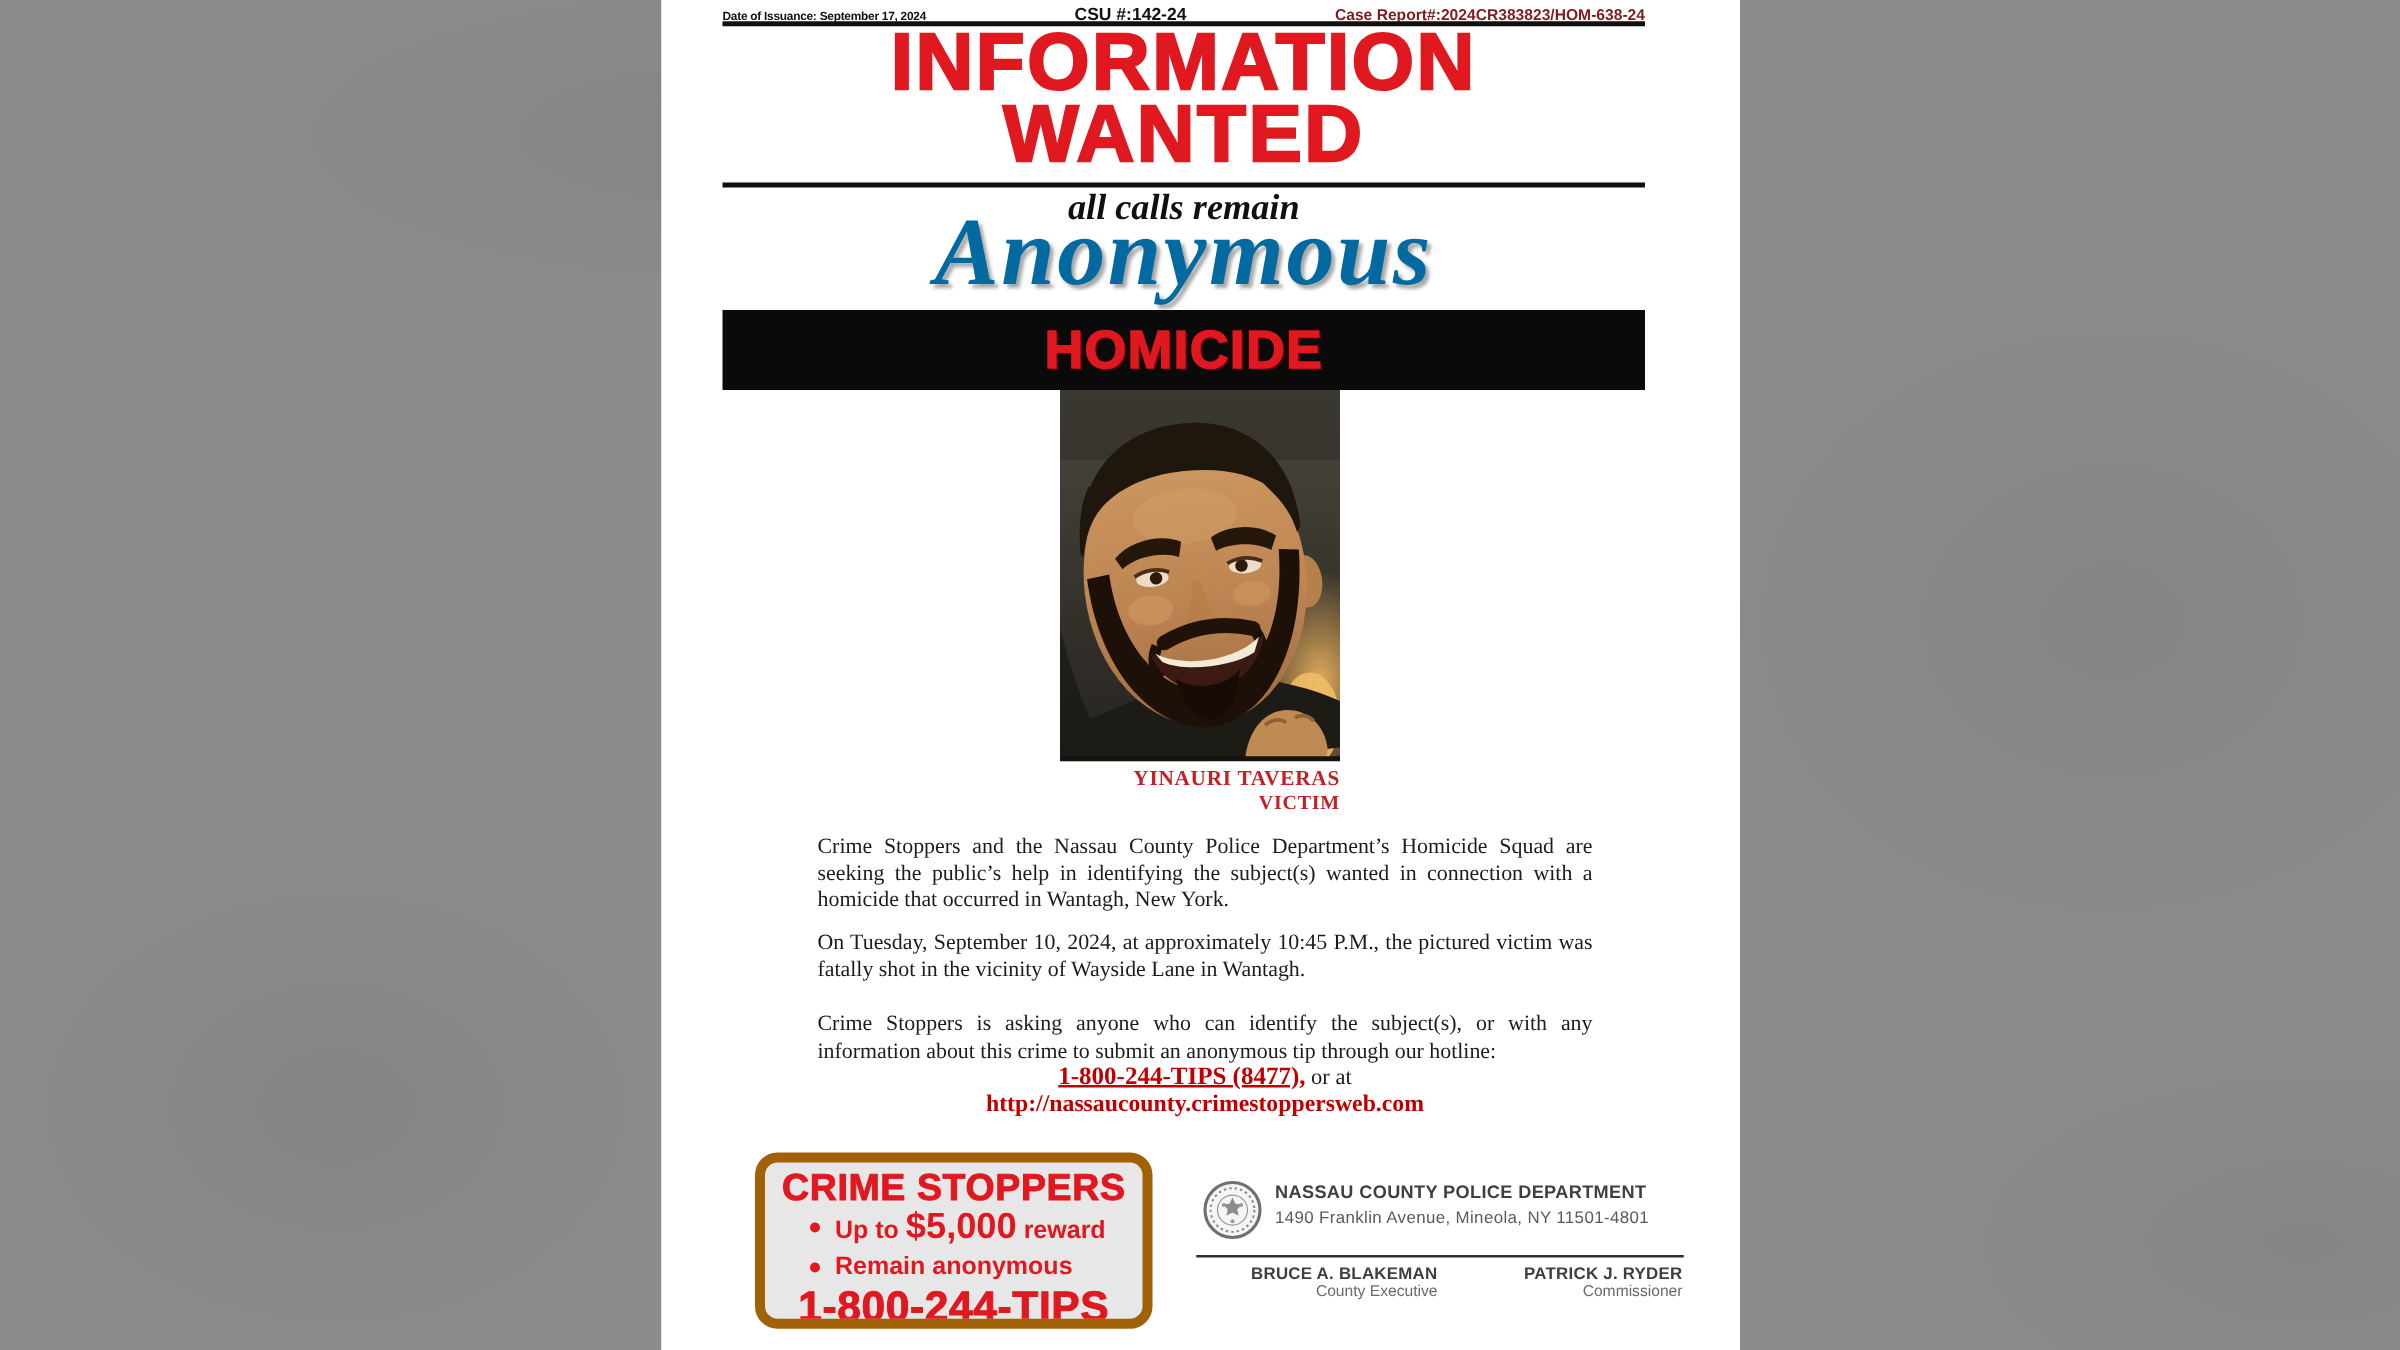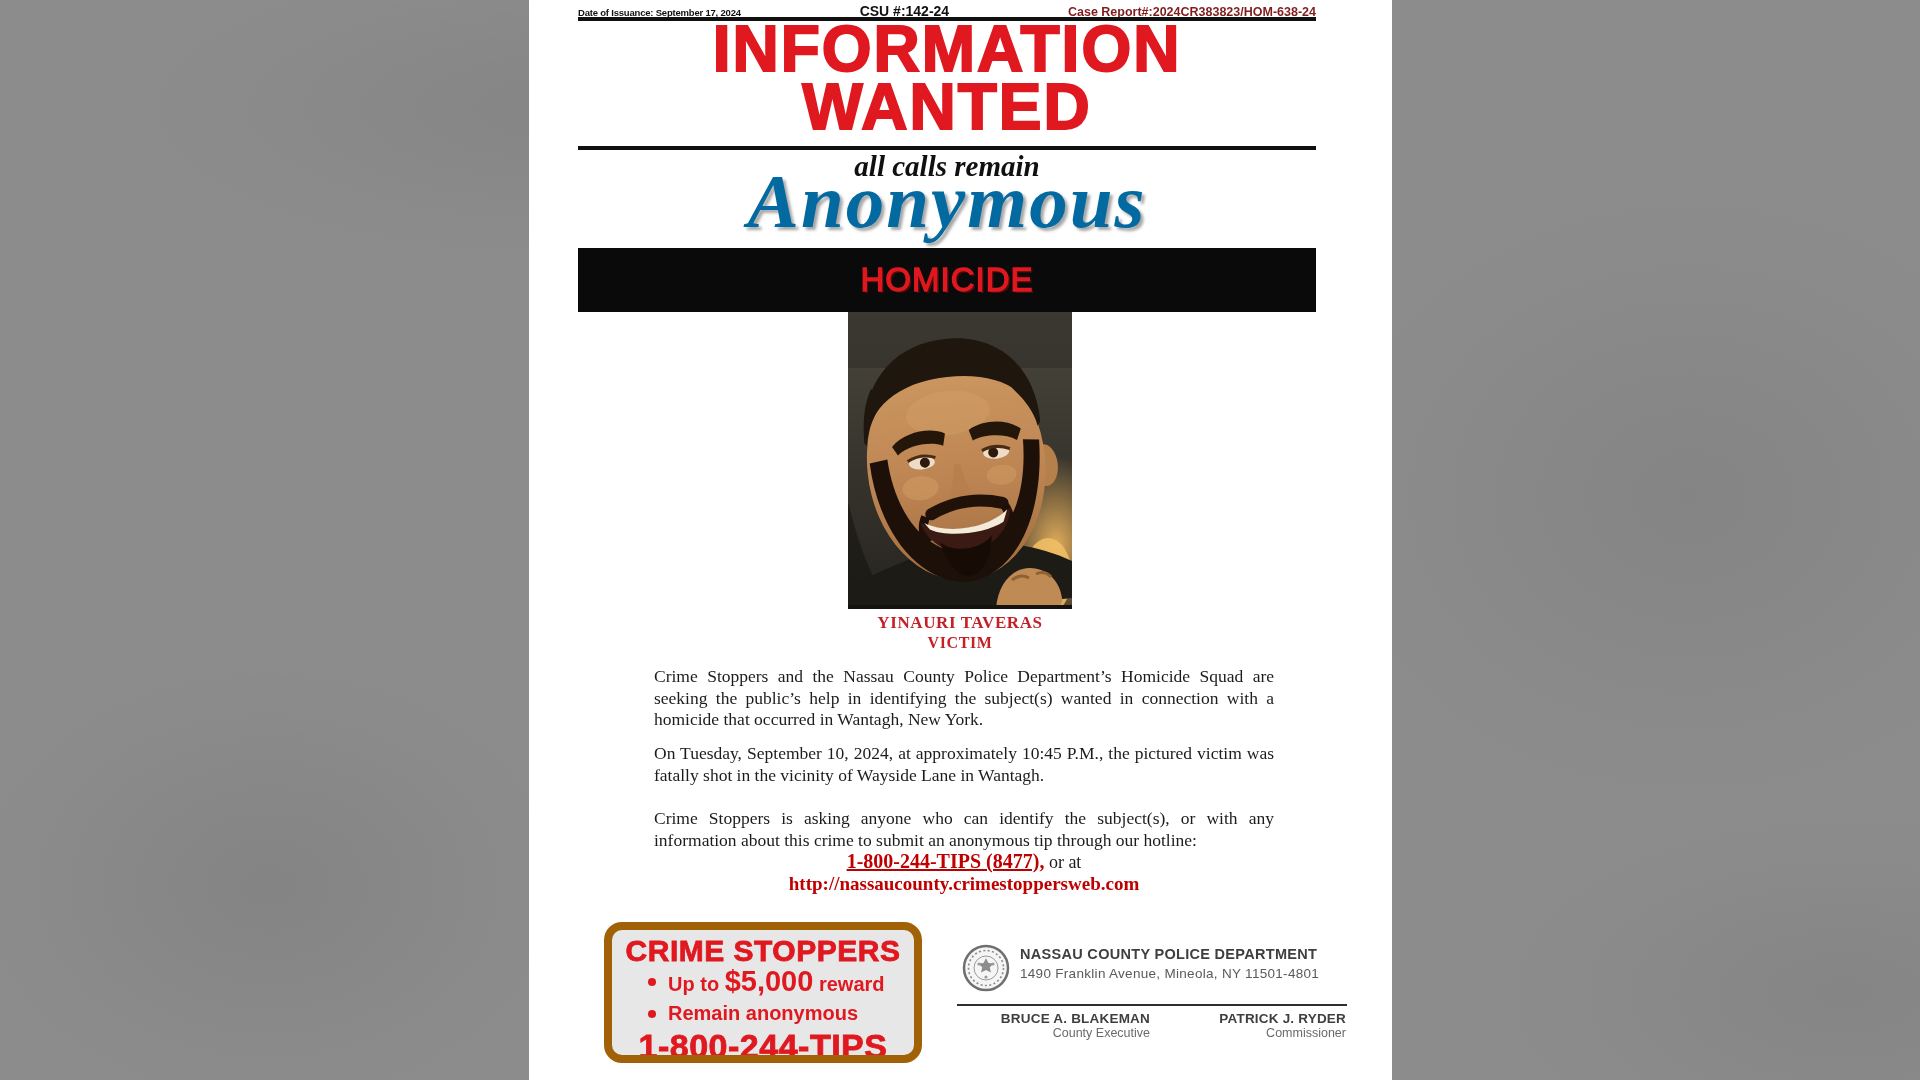--- a/index.html
+++ b/index.html
@@ -54,27 +54,27 @@
     left:49px;top:160px;width:738px;text-align:center;
     font-family:"Liberation Serif",serif;font-style:italic;font-weight:700;
     font-size:77px;line-height:82px;color:#0369a1;letter-spacing:2px;
     text-shadow:3px 3px 3px rgba(0,0,0,0.35);
   }
   .crime-bar{
     left:49px;top:248px;width:738px;height:64px;background:var(--bar-black,#0a0a0a);
     text-align:center;
   }
   .crime-bar span{
-    display:inline-block;font-size:33px;line-height:64px;font-weight:400;letter-spacing:1px;
+    display:inline-block;font-size:43px;line-height:64px;font-weight:700;letter-spacing:1px;
     color:var(--accent-red,#e0181f);-webkit-text-stroke:1.3px var(--accent-red,#e0181f);
     text-shadow:2px 2px 0 #4a0b0e;
   }
   .photo{left:319px;top:312px;width:224px;height:297px;overflow:hidden;background:#3a372f;}
   .photo svg{display:block;width:224px;height:297px;}
-  .cap{left:319px;width:224px;text-align:center;font-family:"Liberation Serif",serif;
+  .cap{left:319px;width:224px;text-align:right;font-family:"Liberation Serif",serif;
        font-weight:700;color:var(--caption-red,#c42127);letter-spacing:0.6px;}
   .cap-name{top:613px;font-size:17px;}
   .cap-role{top:634px;font-size:16px;}
   .para{
     left:125px;width:620px;font-family:"Liberation Serif",serif;
     font-size:17.5px;line-height:21.5px;color:var(--body-text,#1c1c1c);
     text-align:justify;
   }
   .p1{top:625px;margin-top:41px;} .p2{top:743px;} .p3{top:808px;}
   .hotline{left:125px;top:850px;width:620px;text-align:center;font-family:"Liberation Serif",serif;}

